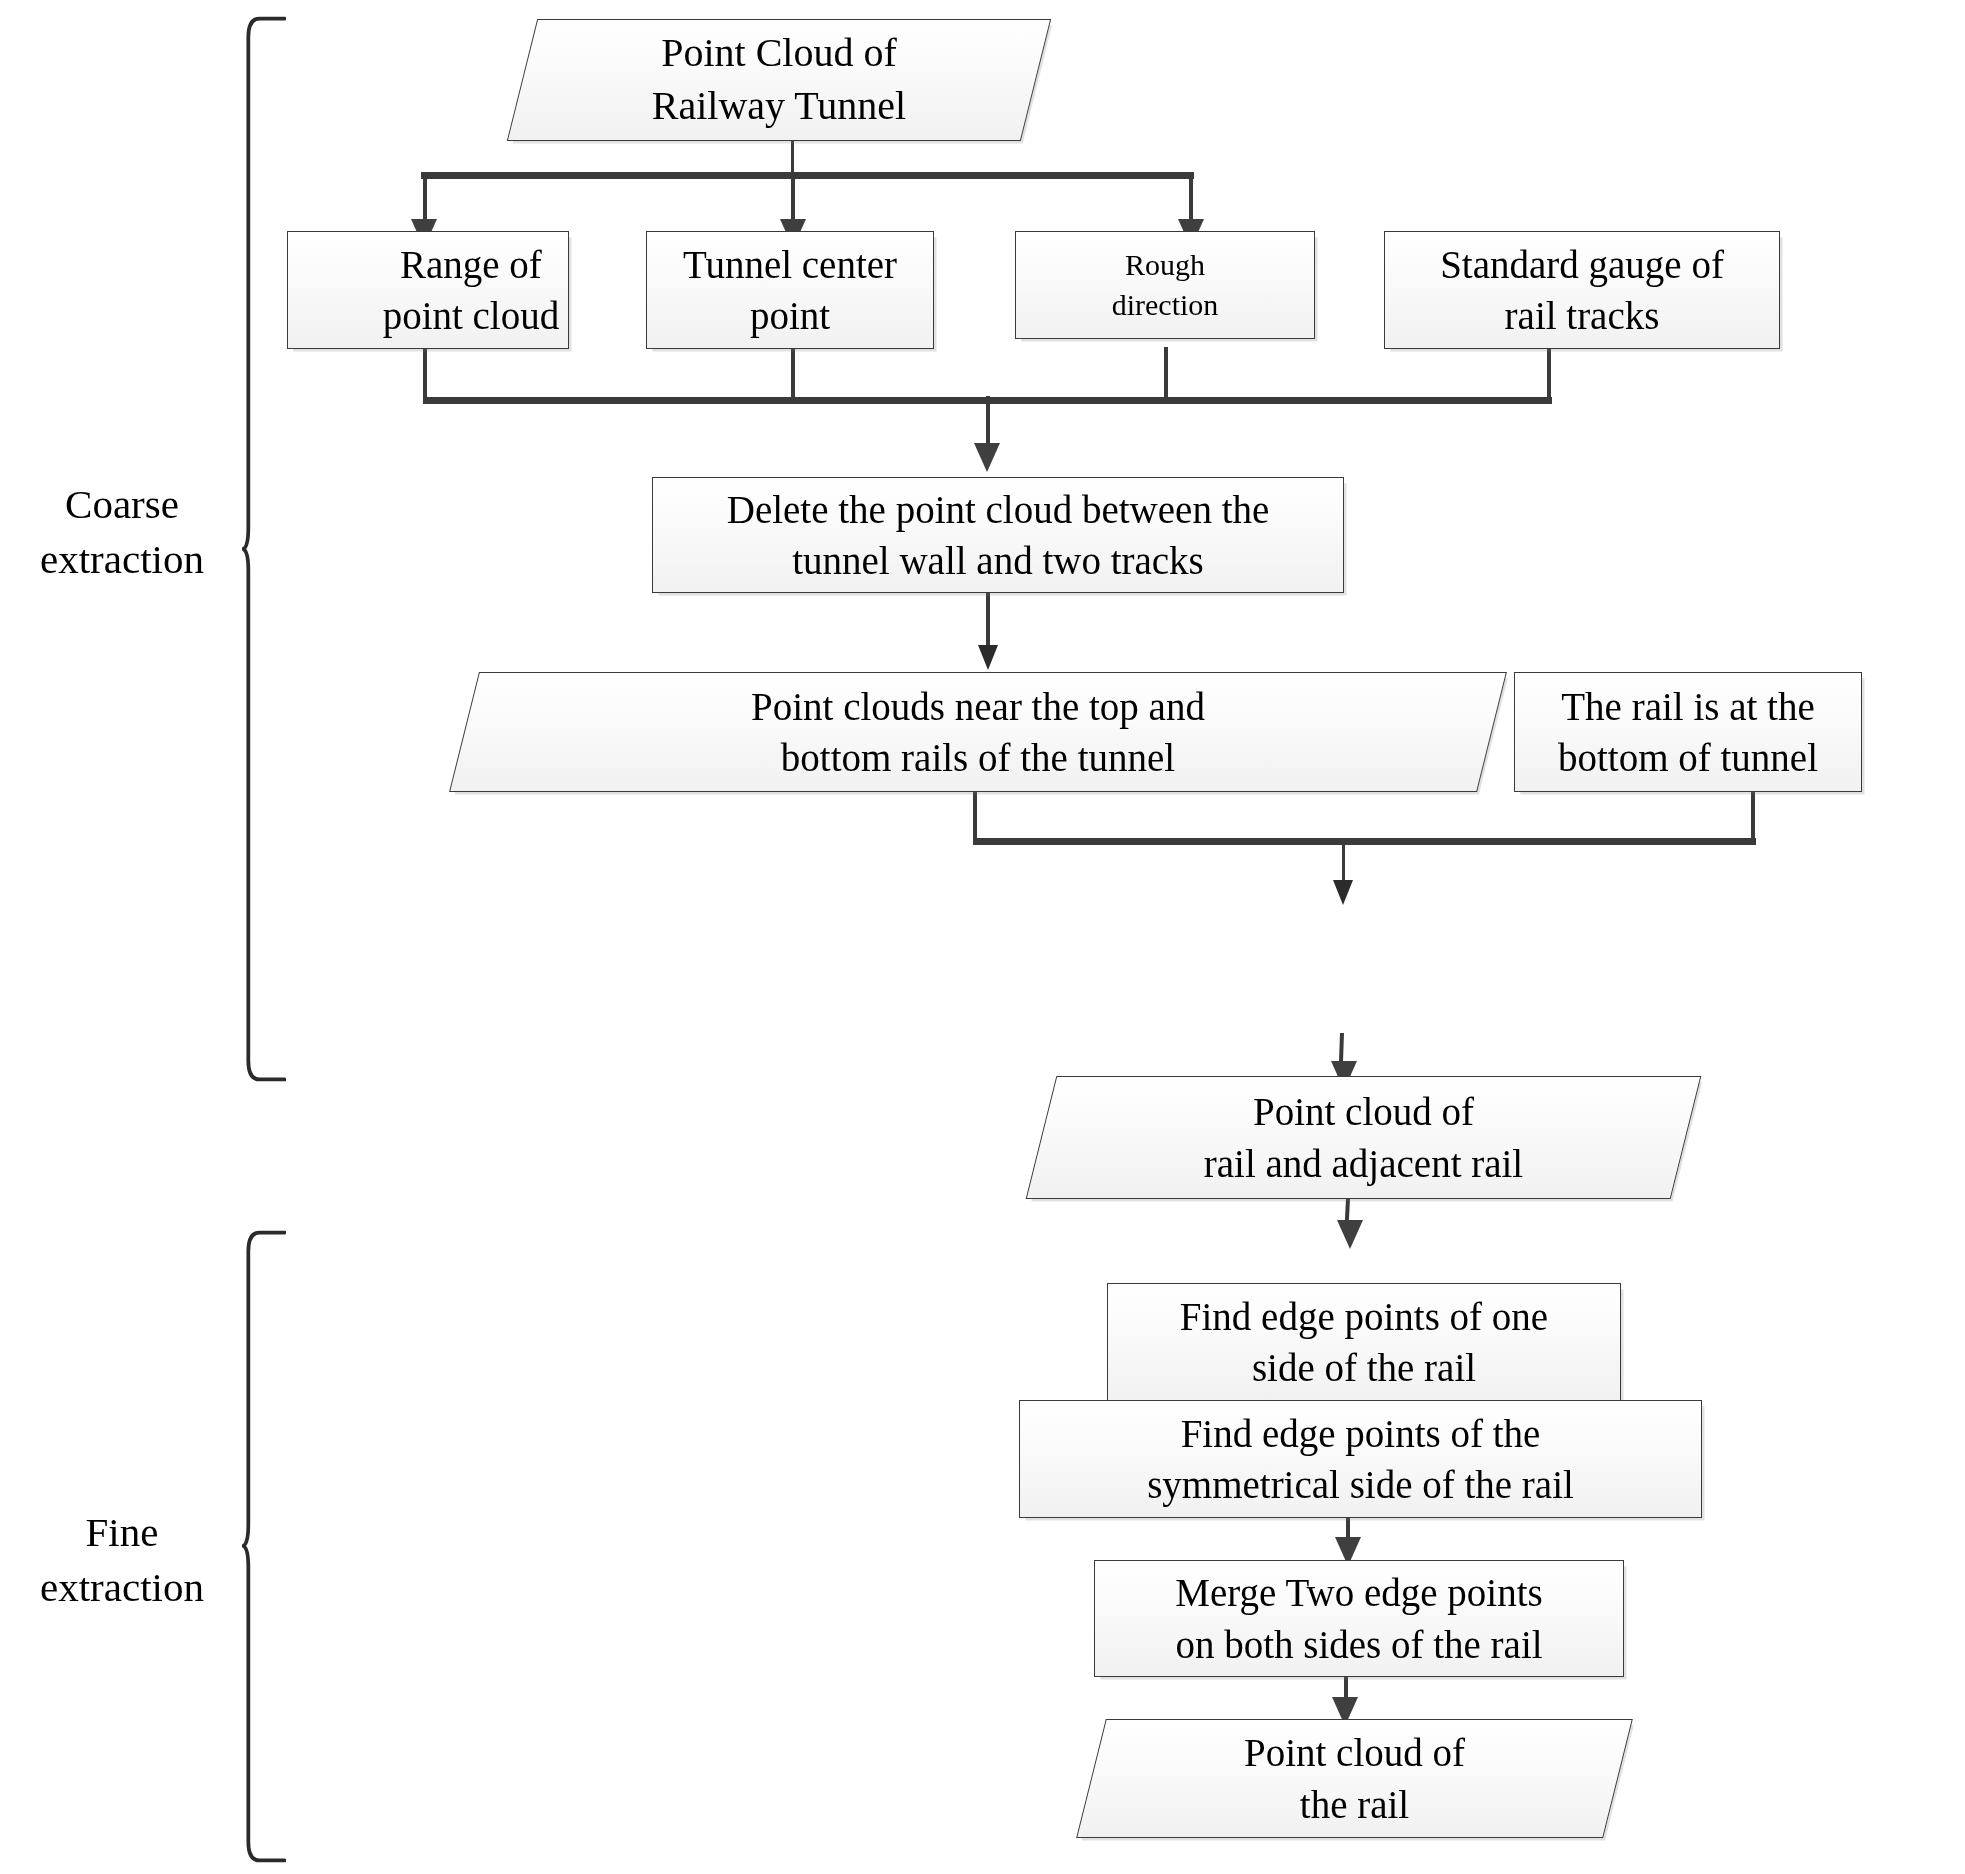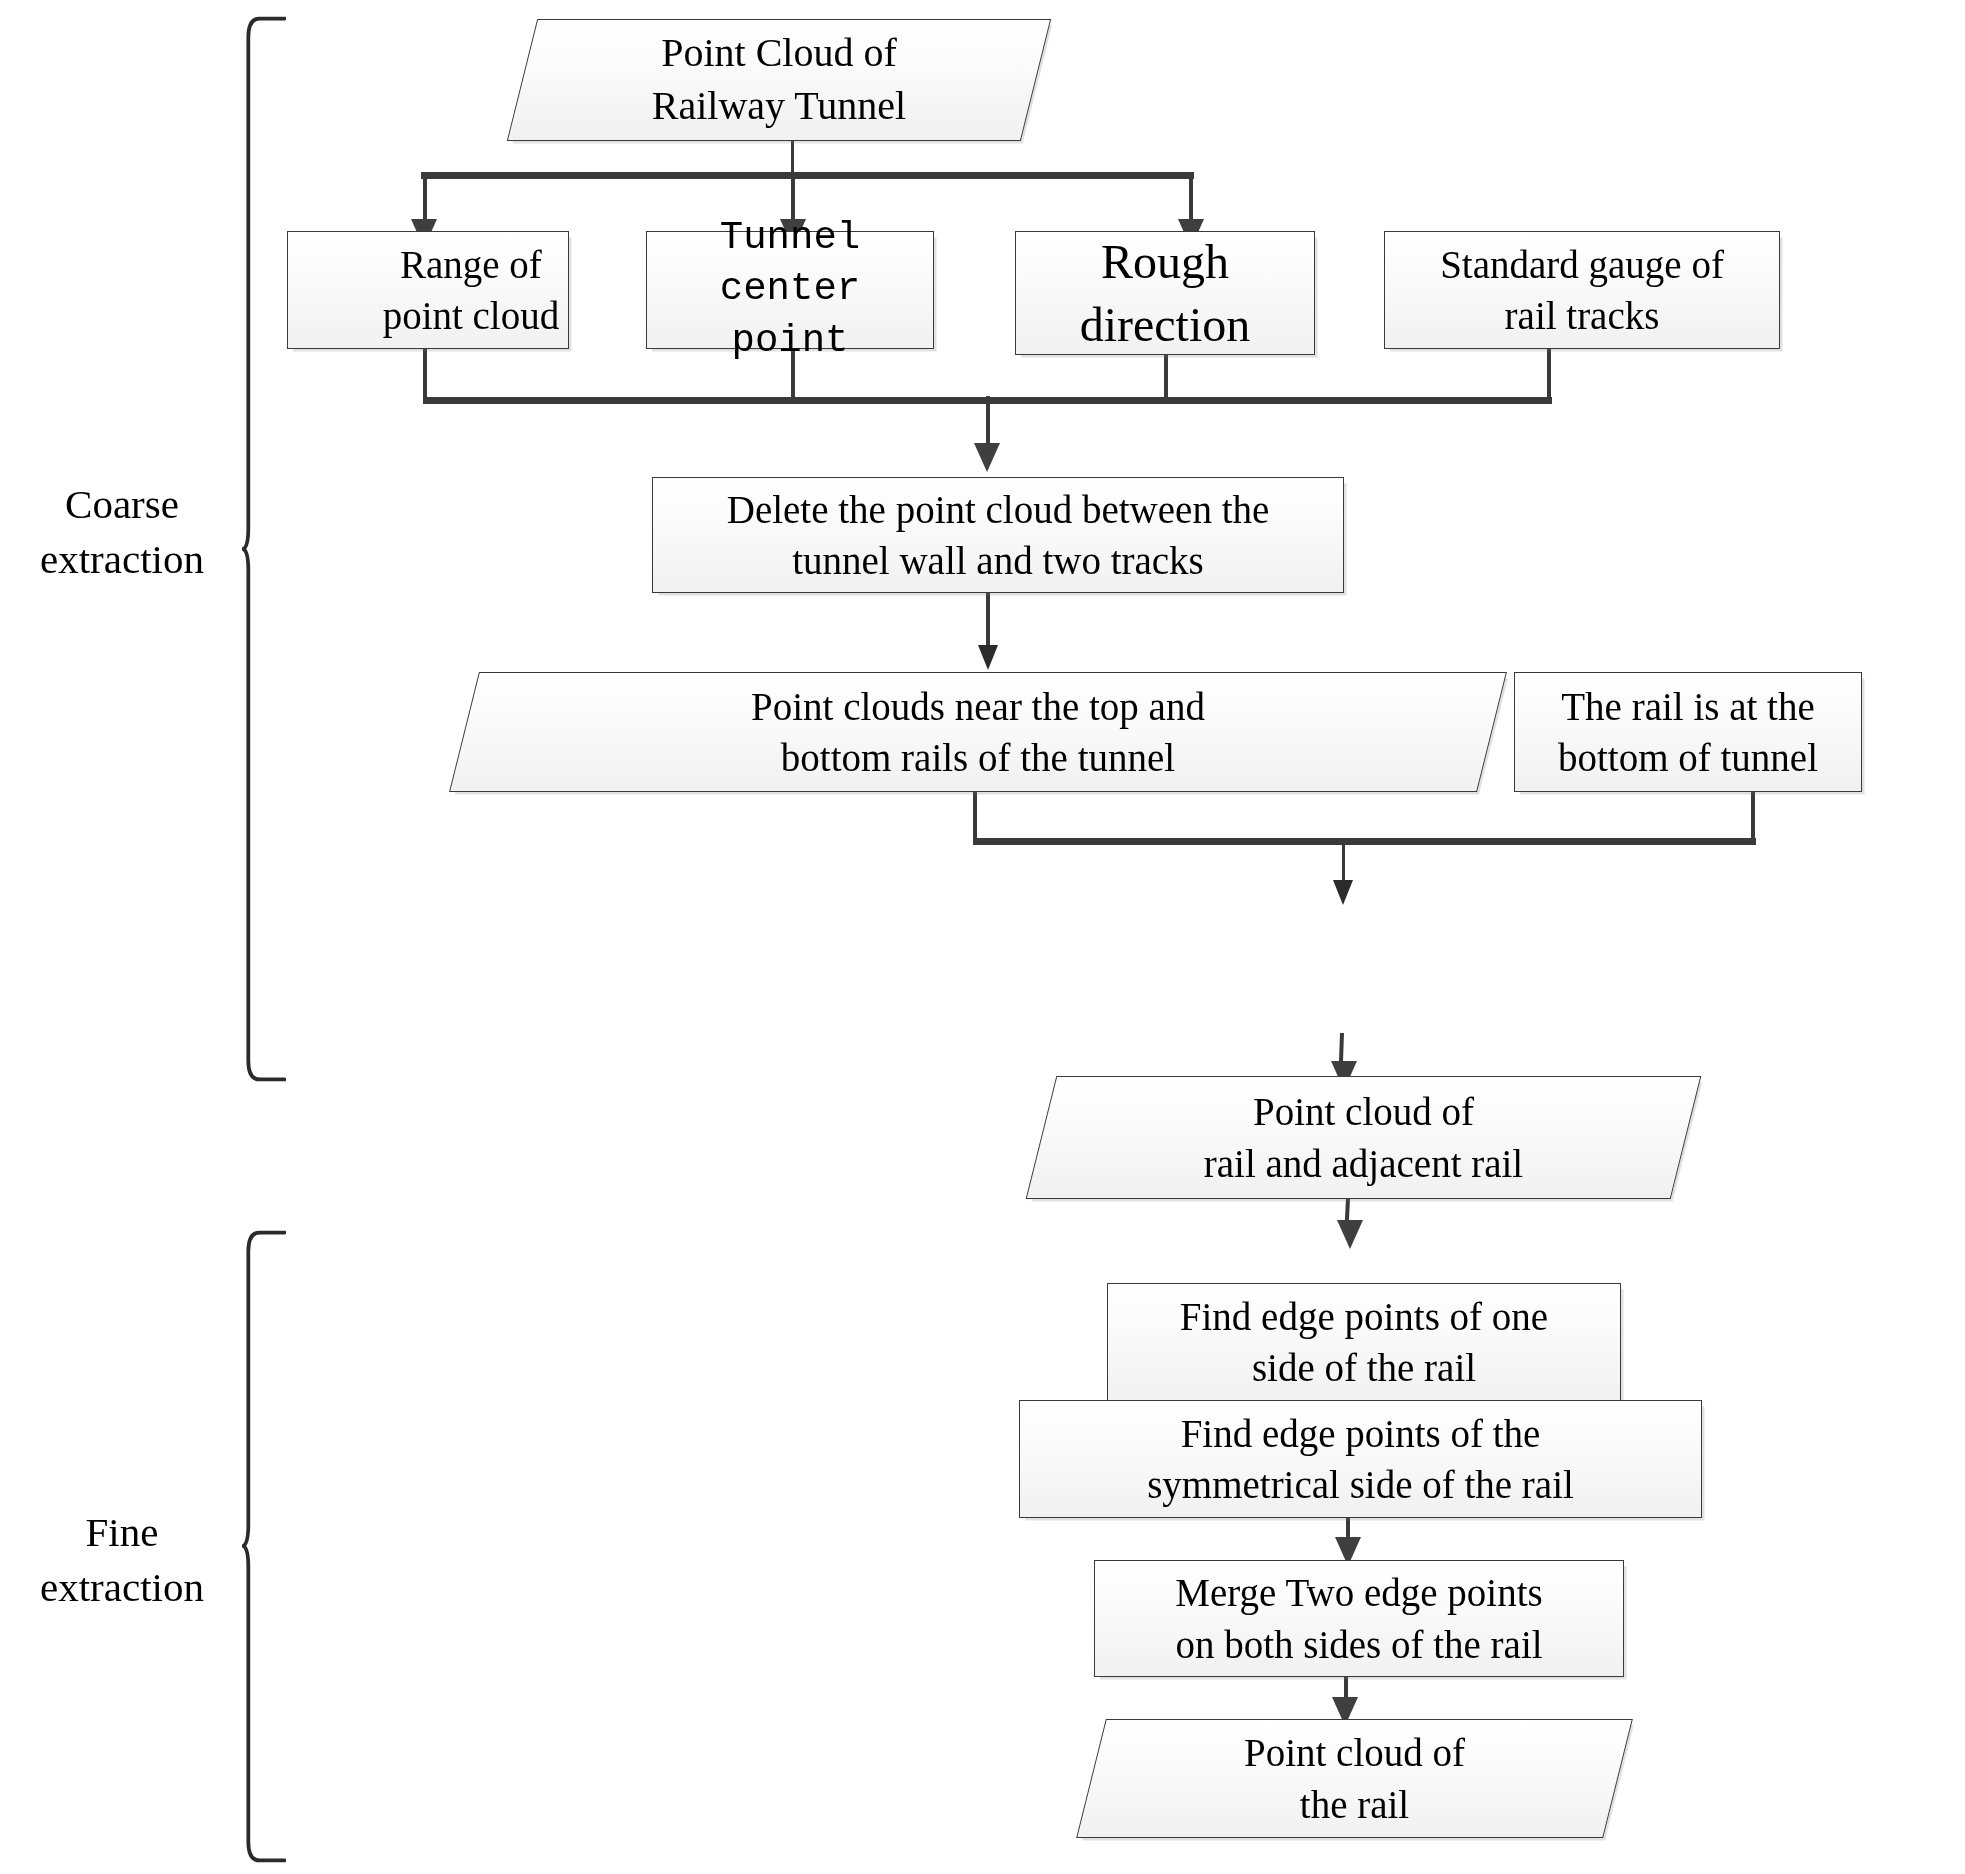--- a/index.html
+++ b/index.html
@@ -159,26 +159,26 @@
     <span class="skin"></span>
     <span class="txt">Point Cloud of
 Railway Tunnel</span>
   </div>
 
   <div class="node rect" style="left:287px;top:231px;width:282px;height:118px;font-size:39px;justify-content:flex-end;">
     <span class="txt">Range of
 point cloud</span>
   </div>
 
-  <div class="node rect" style="left:646px;top:231px;width:288px;height:118px;font-size:39px;font-family:Liberation Mono, monospace;">
+  <div class="node rect" style="left:646px;top:231px;width:288px;height:118px;font-size:39px;">
     <span class="txt">Tunnel center
 point</span>
   </div>
 
-  <div class="node rect" style="left:1015px;top:231px;width:300px;height:124px;font-size:48px;">
+  <div class="node rect" style="left:1015px;top:231px;width:300px;height:108px;font-size:30px;">
     <span class="txt">Rough
 direction</span>
   </div>
 
   <div class="node rect" style="left:1384px;top:231px;width:396px;height:118px;font-size:39px;">
     <span class="txt">Standard gauge of
 rail tracks</span>
   </div>
 
   <div class="node rect" style="left:652px;top:477px;width:692px;height:116px;font-size:39px;">

